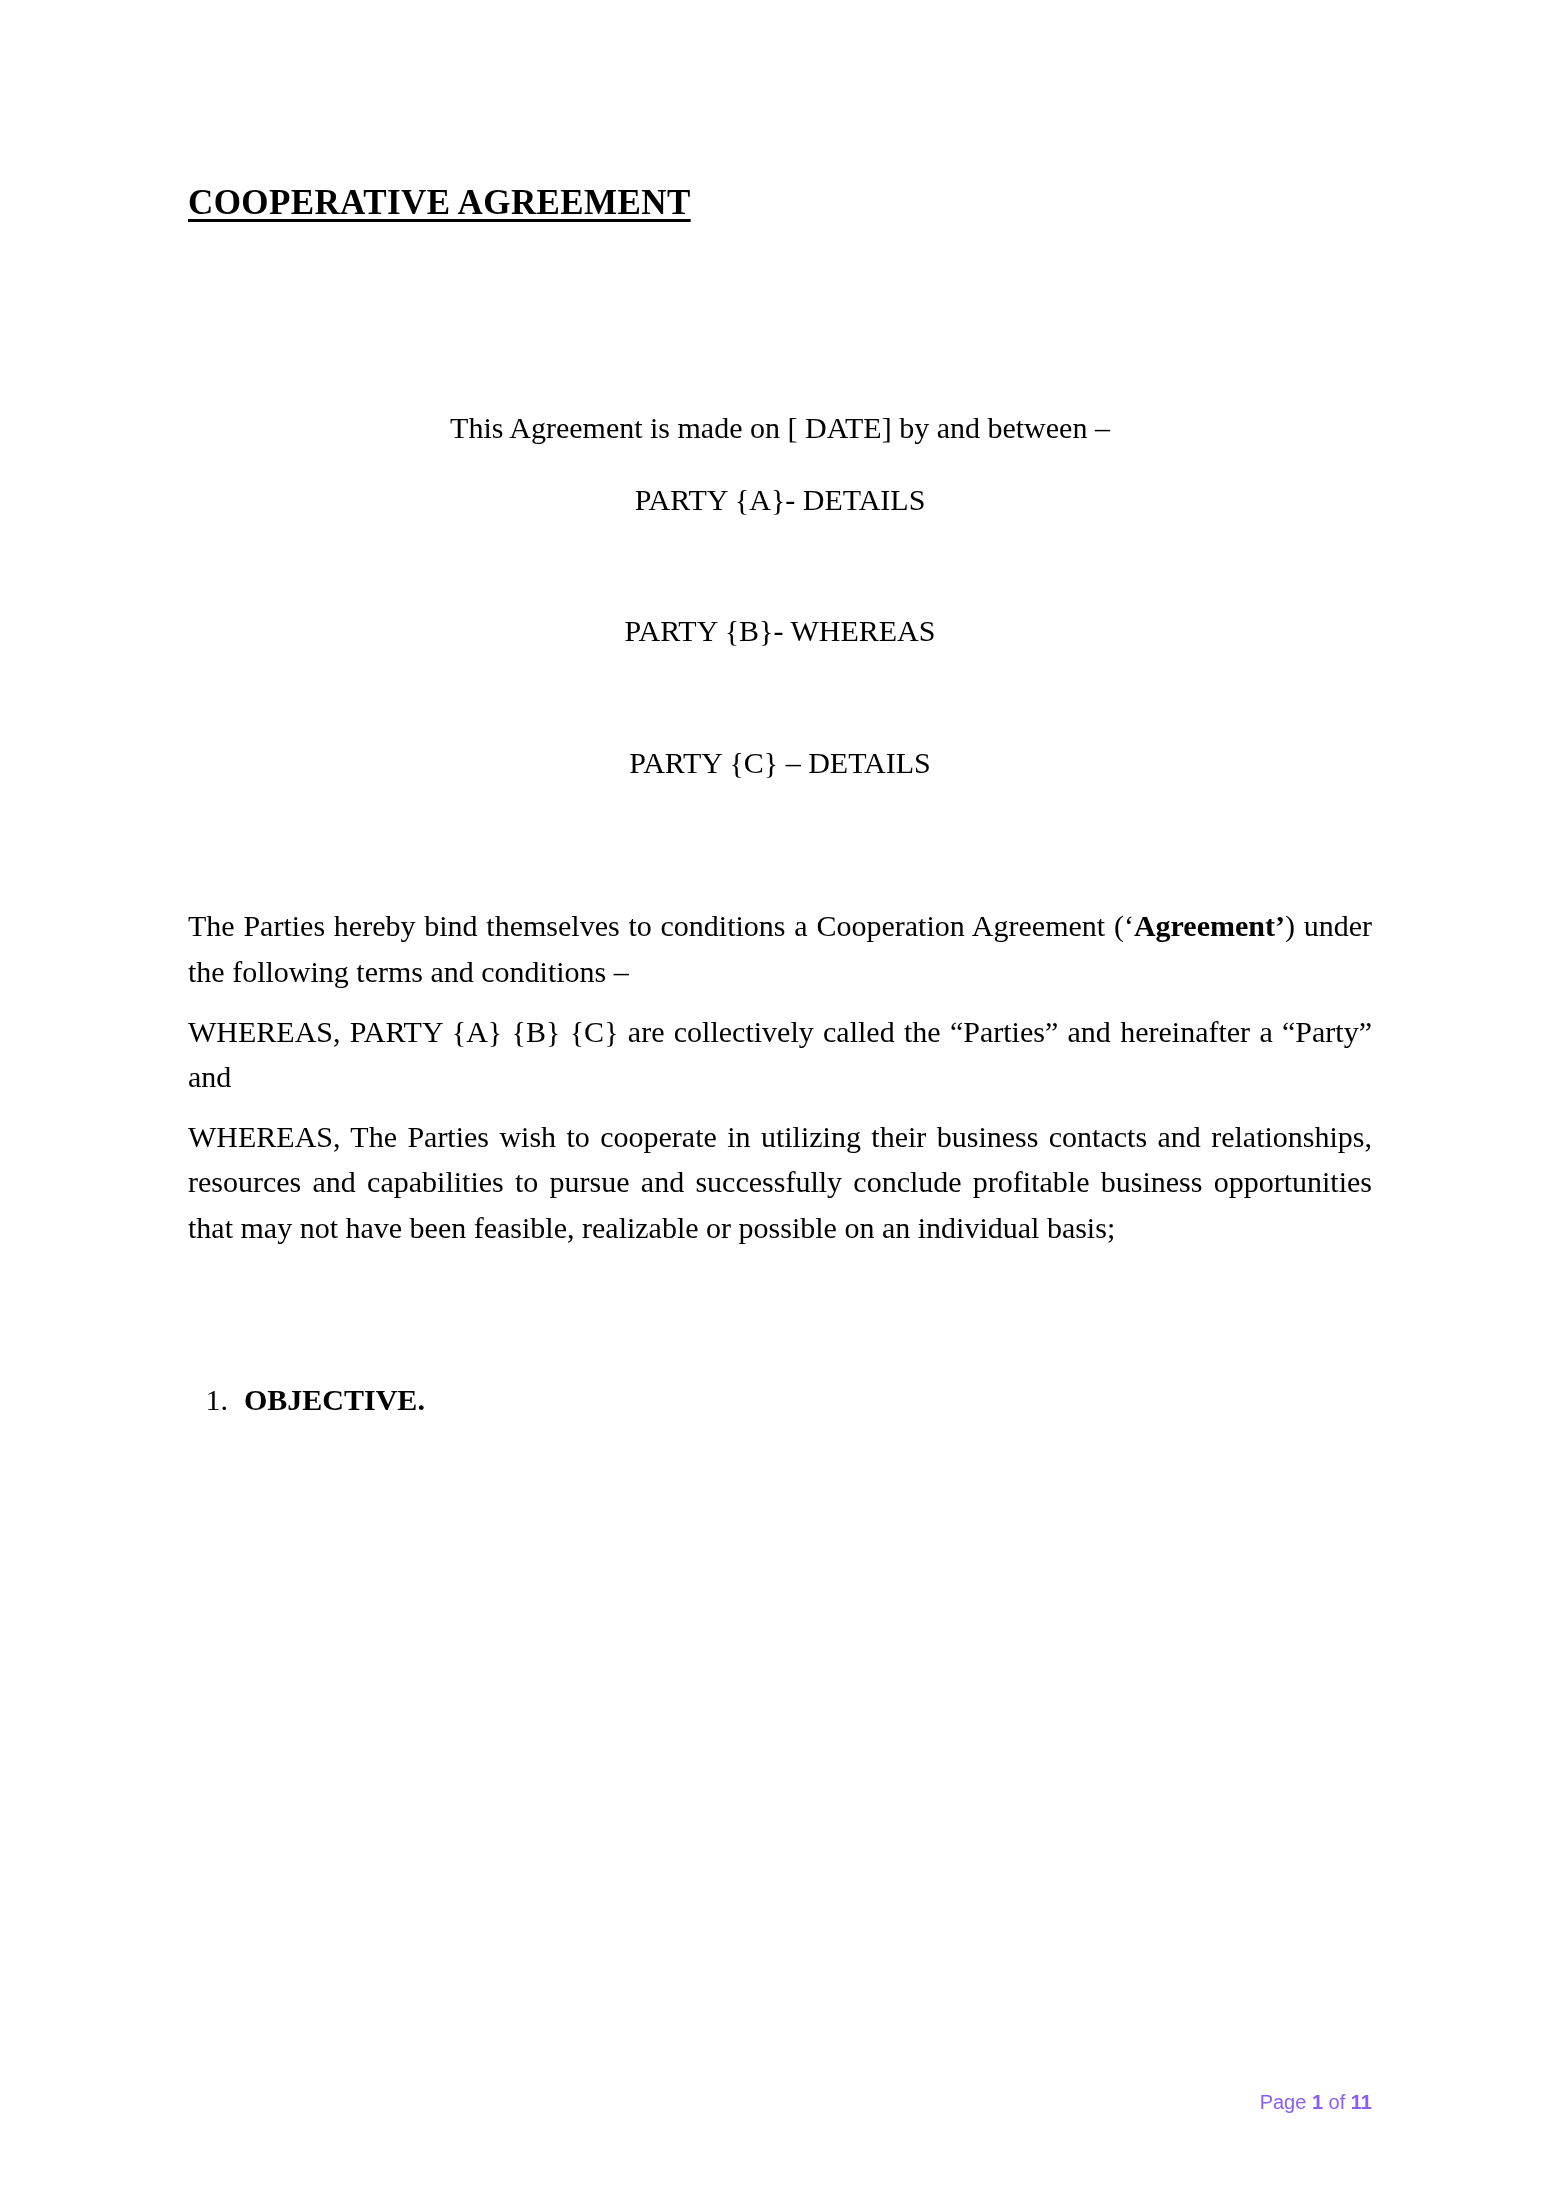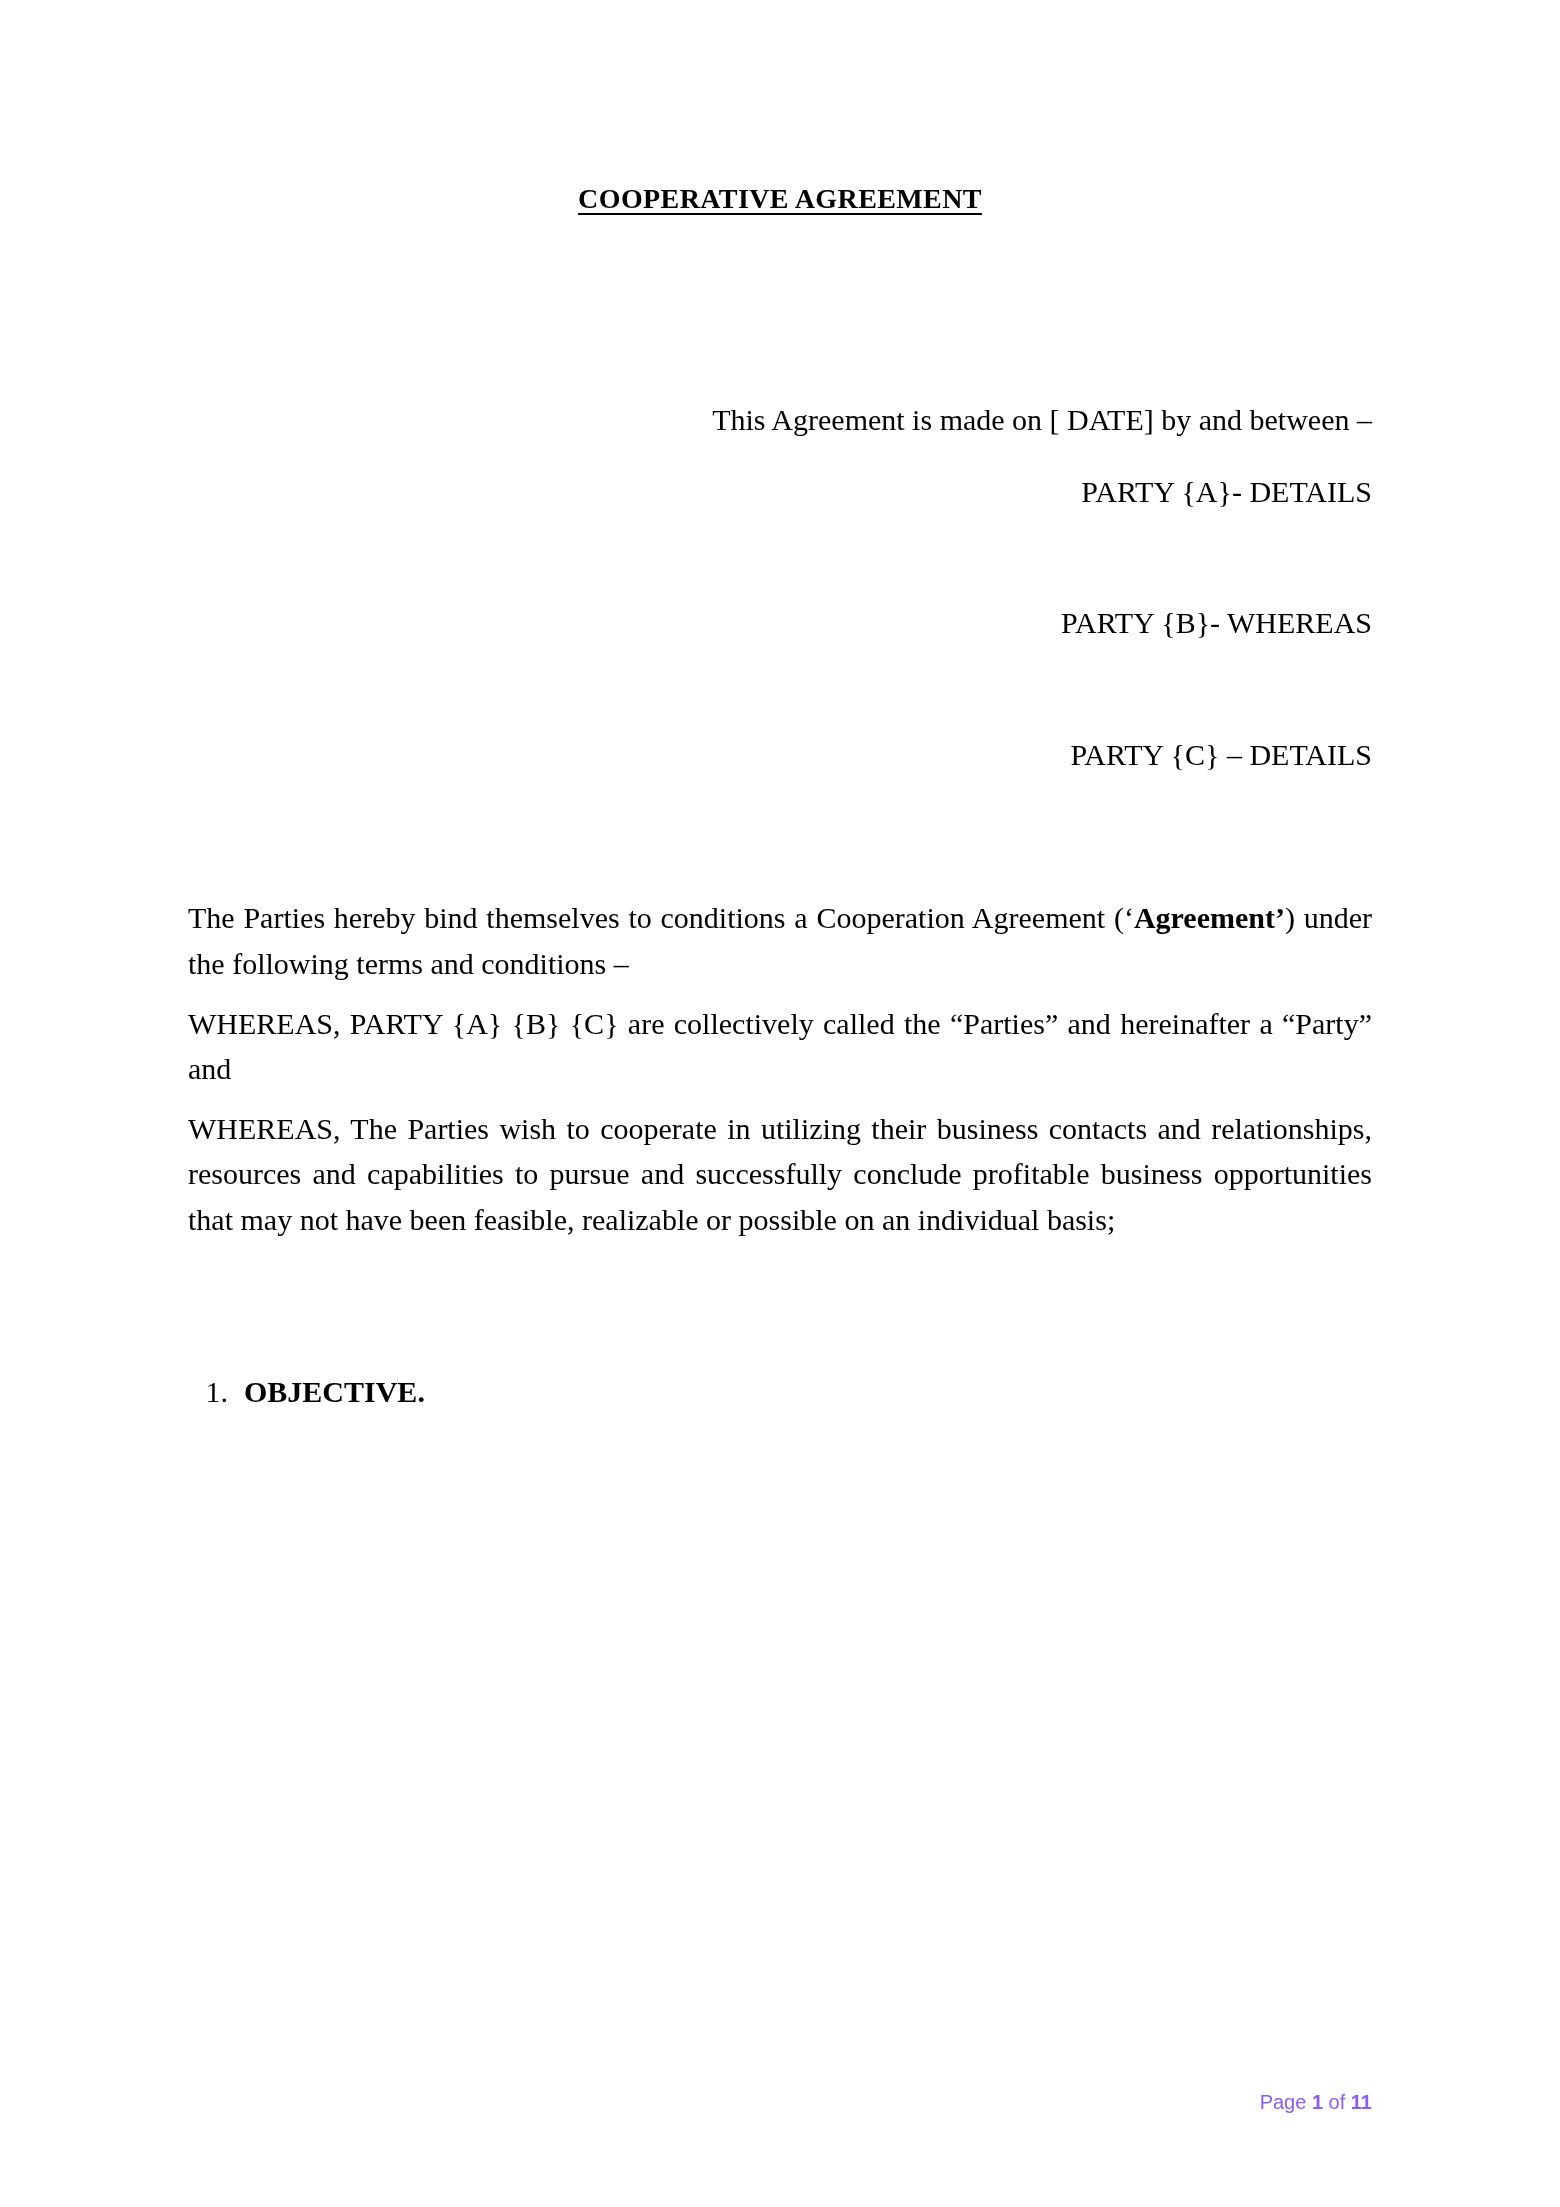--- a/index.html
+++ b/index.html
@@ -18,38 +18,37 @@
     color: #000000;
     overflow: hidden;
   }
   .content {
     position: absolute;
     left: 188px;
     top: 0;
     width: 1184px;
   }
   .doc-title {
-    text-align: center;
-    font-size: 28px;
+    font-size: 35px;
     font-weight: bold;
     letter-spacing: 0.4px;
     text-decoration: underline;
     text-underline-offset: 5px;
     margin-top: 183px;
     margin-bottom: 0;
   }
   .para {
     font-size: 30px;
     line-height: 1.52;
     text-align: justify;
     text-justify: inter-word;
     margin: 0;
   }
   .para.nojustify {
-    text-align: right;
+    text-align: center;
   }
   .gap-xl { height: 182px; }
   .gap-lg { height: 86px; }
   .gap-md { height: 59px; }
   .gap-sm { height: 26px; }
   .gap-xs { height: 14px; }
   .list-wrap {
     margin: 0;
     padding: 0;
     list-style: none;

